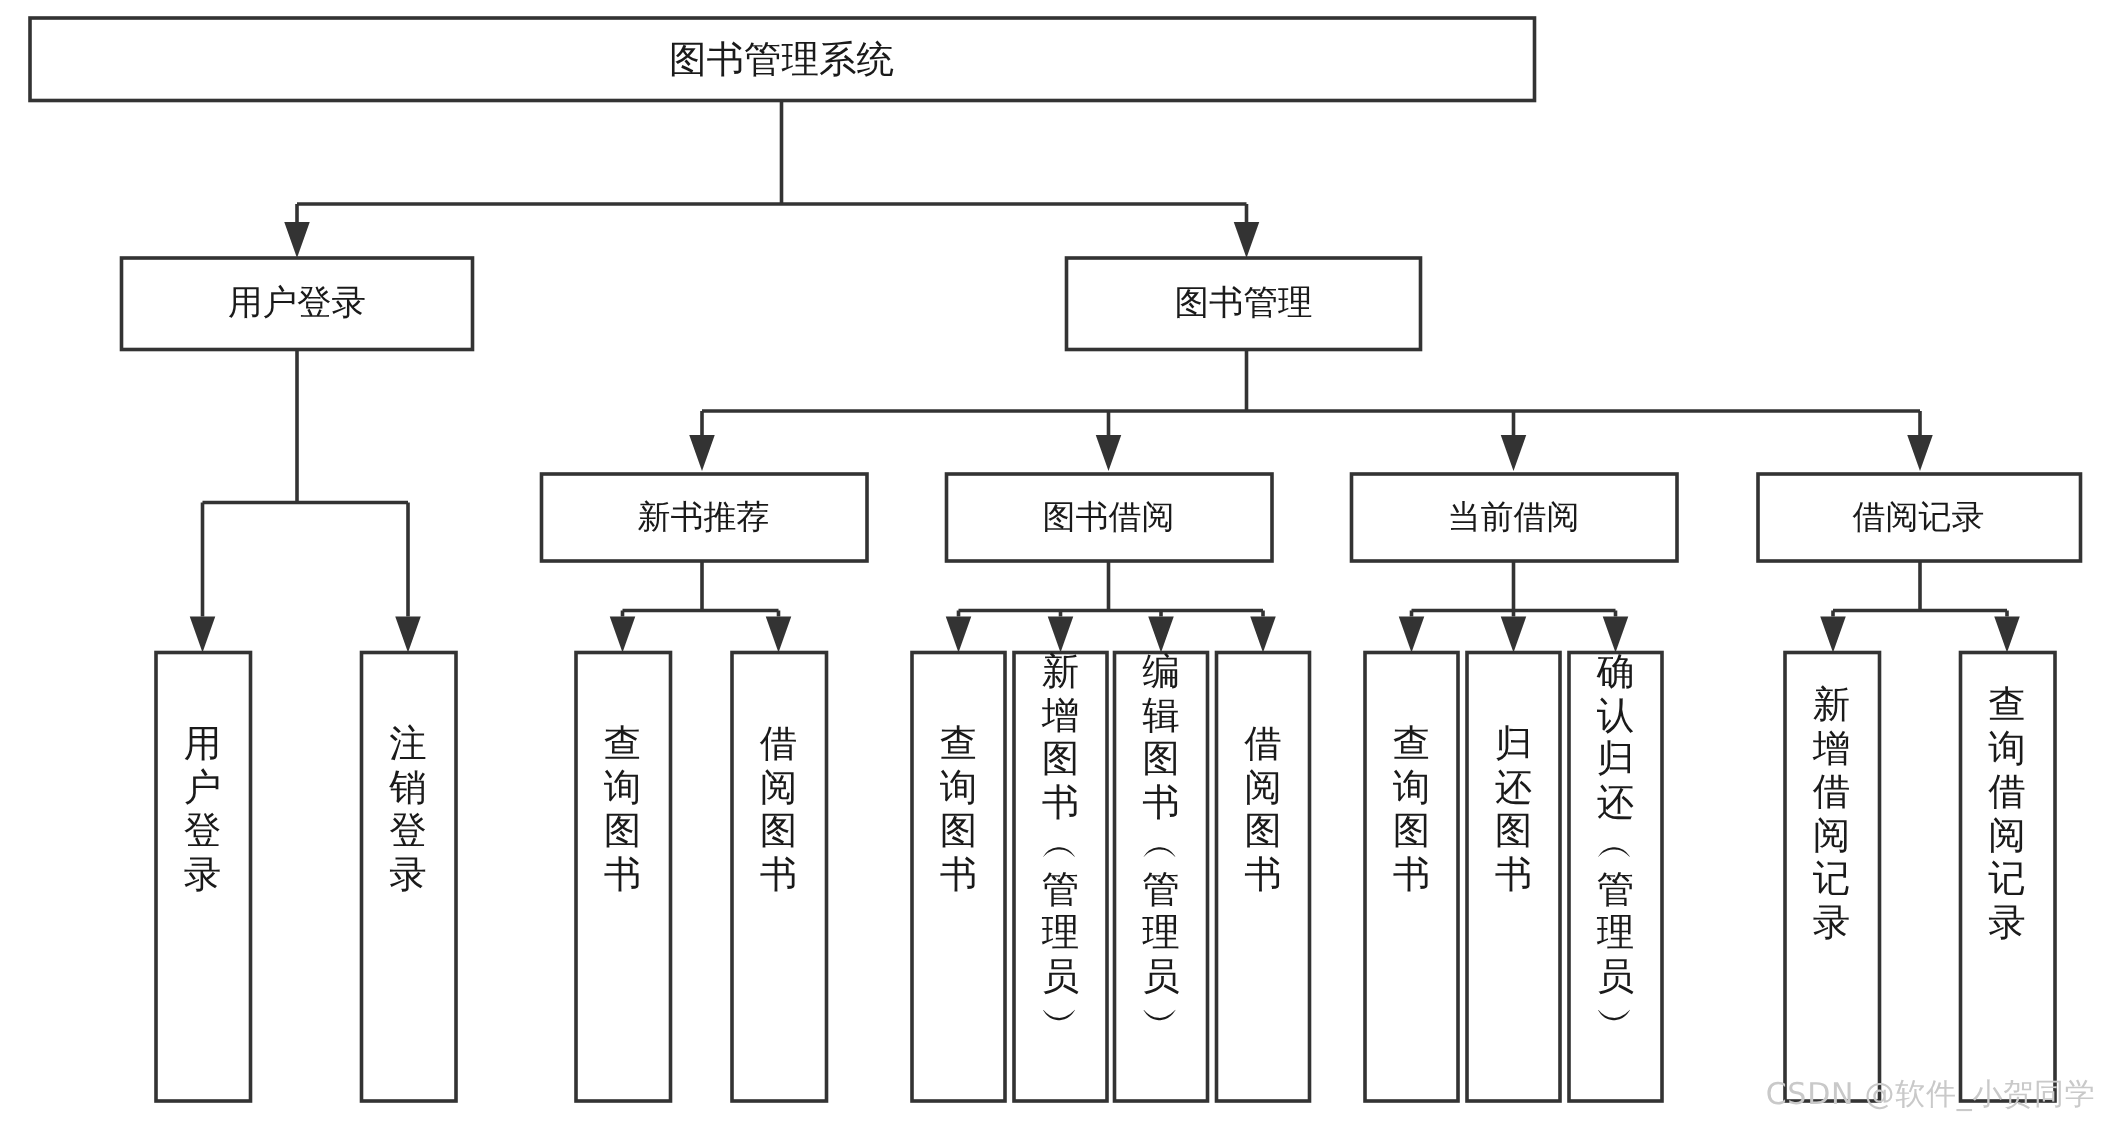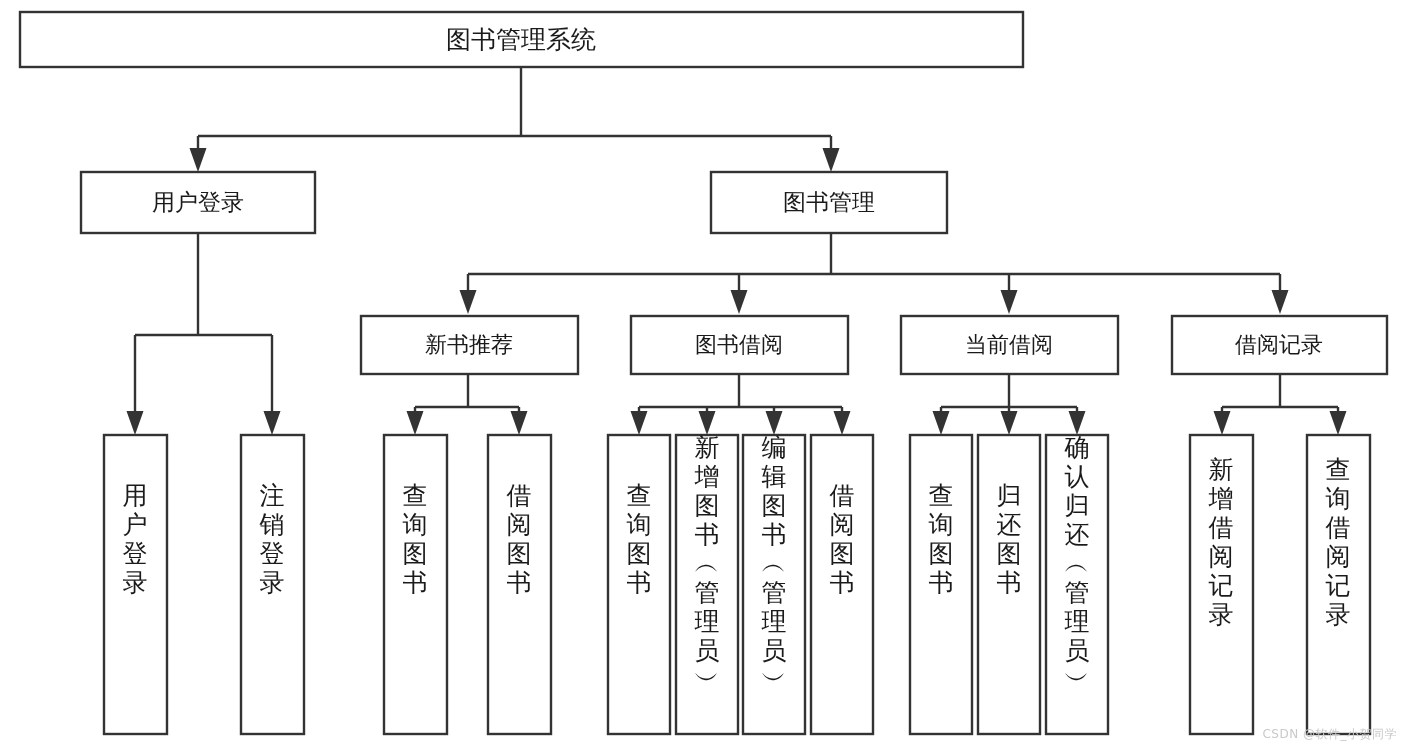--- a/index.html
+++ b/index.html
@@ -51,21 +51,21 @@
   }
   .arrow-head {
     fill: #333333;
     stroke: none;
   }
   .watermark-text {
     position: absolute;
     right: 8px;
     bottom: 4px;
     font-family: "DejaVu Sans", "Liberation Sans", sans-serif;
-    font-size: 12px;
+    font-size: 20px;
     color: #c9c9c9;
     letter-spacing: 0.5px;
     white-space: nowrap;
     user-select: none;
   }
 </style>
 </head>
 <body>
 
 <div id="diagram-root">

